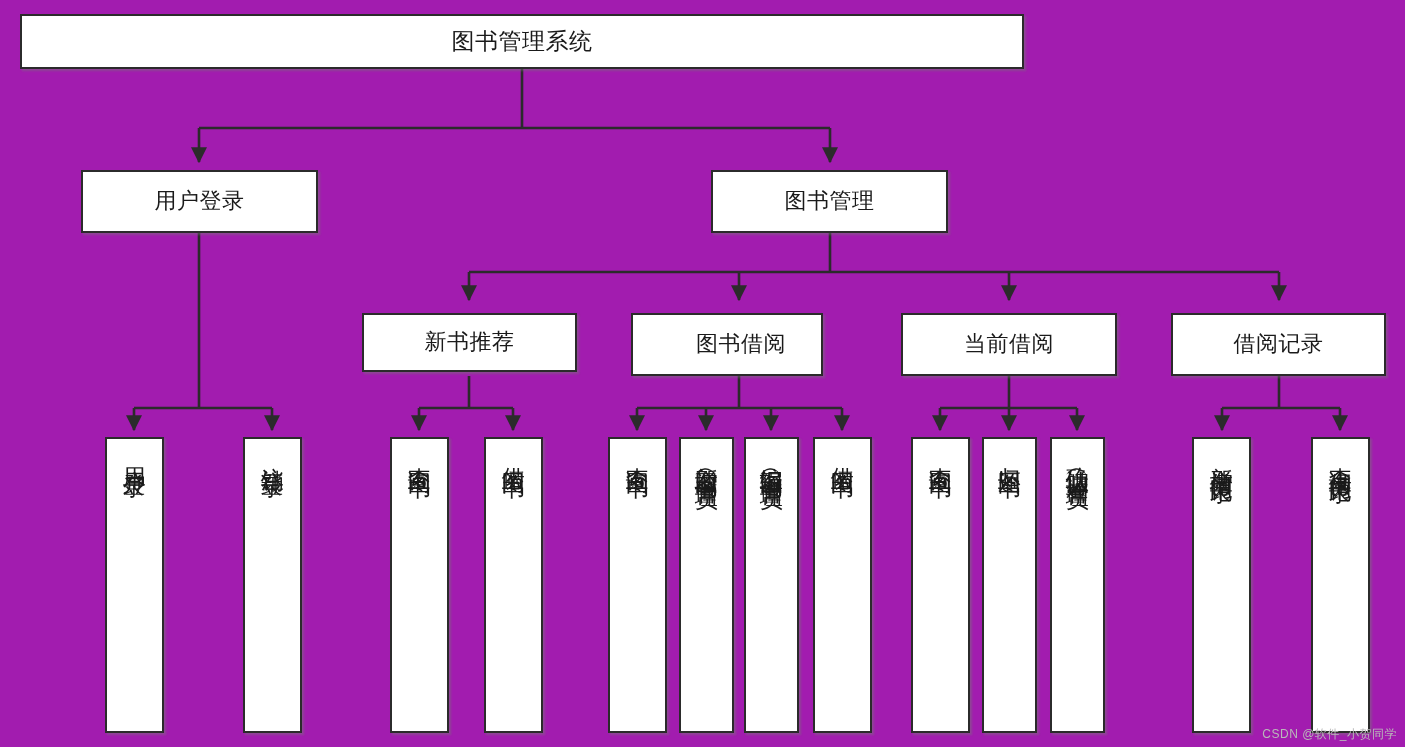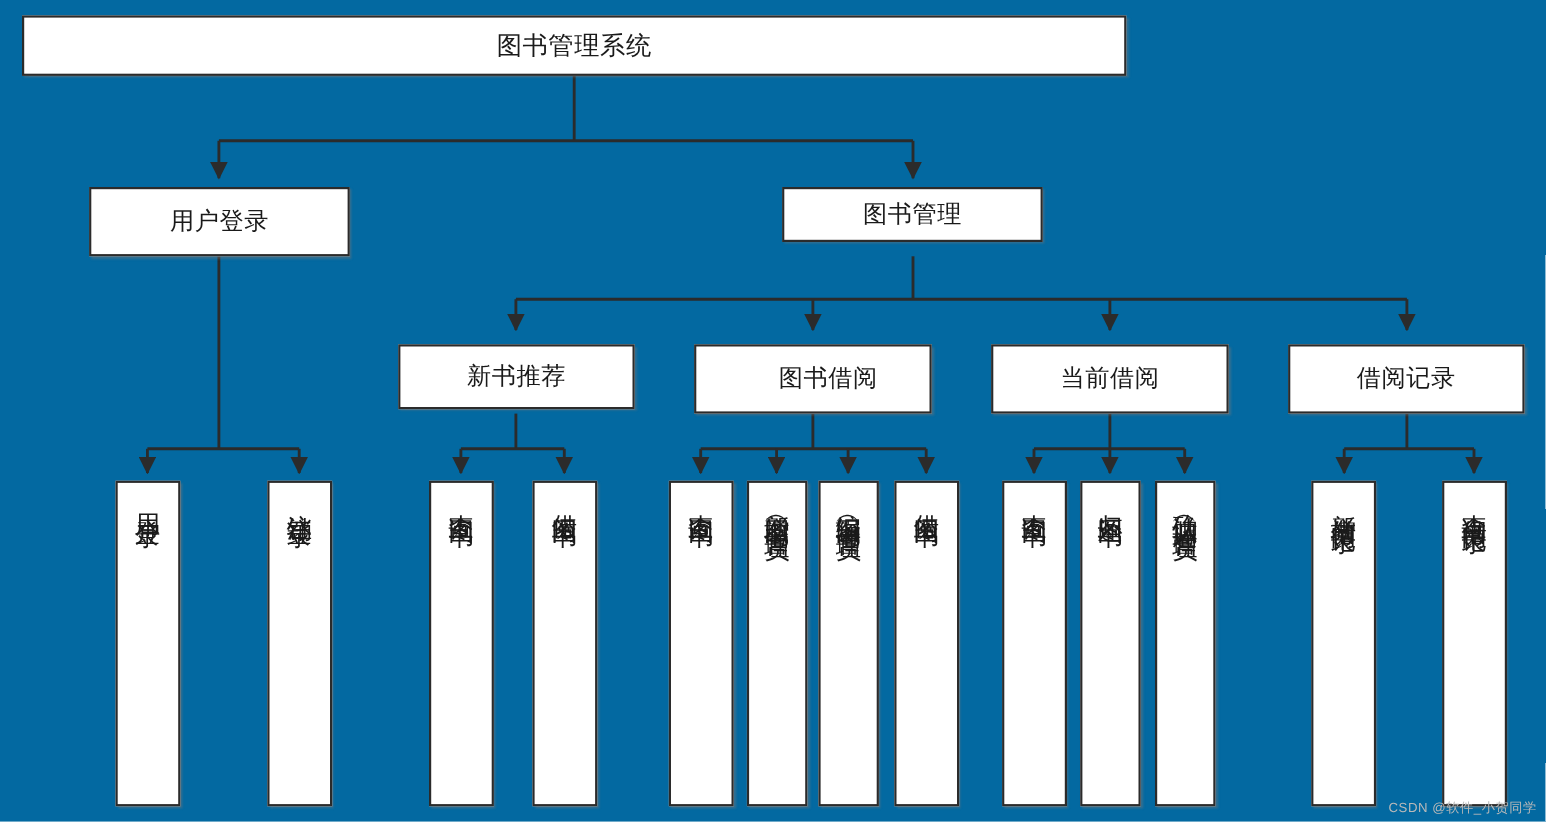--- a/index.html
+++ b/index.html
@@ -4,21 +4,21 @@
 <style>
   html, body {
     margin: 0;
     padding: 0;
     background: #ffffff;
   }
   #canvas {
     position: relative;
     width: 1405px;
     height: 747px;
-    background: #0369a1;
+    background: #a21caf;
     overflow: hidden;
     font-family: "Liberation Sans", "DejaVu Sans", sans-serif;
   }
   #edges {
     position: absolute;
     left: 0;
     top: 0;
     width: 1405px;
     height: 747px;
     pointer-events: none;
@@ -121,28 +121,28 @@
     </g>
   </svg>
 
   <div class="node horiz root" style="left:20px; top:14px; width:1004px; height:55px;">
     <span class="label">图书管理系统</span>
   </div>
 
   <div class="node horiz" style="left:81px; top:170px; width:237px; height:63px;">
     <span class="label">用户登录</span>
   </div>
-  <div class="node horiz" style="left:711px; top:170px; width:237px; height:50px;">
+  <div class="node horiz" style="left:711px; top:170px; width:237px; height:63px;">
     <span class="label">图书管理</span>
   </div>
 
   <div class="node horiz" style="left:362px; top:313px; width:215px; height:59px;">
     <span class="label">新书推荐</span>
   </div>
-  <div class="node horiz" style="left:631px; top:313px; width:216px; height:63px;padding-left:28px;">
+  <div class="node horiz" style="left:631px; top:313px; width:192px; height:63px;padding-left:28px;">
     <span class="label">图书借阅</span>
   </div>
   <div class="node horiz" style="left:1171px; top:313px; width:215px; height:63px;">
     <span class="label">借阅记录</span>
   </div>
   <div class="node horiz" style="left:901px; top:313px; width:216px; height:63px;">
     <span class="label">当前借阅</span>
   </div>
 
   <div class="node vert" style="left:105px; top:437px; width:59px; height:296px;">

